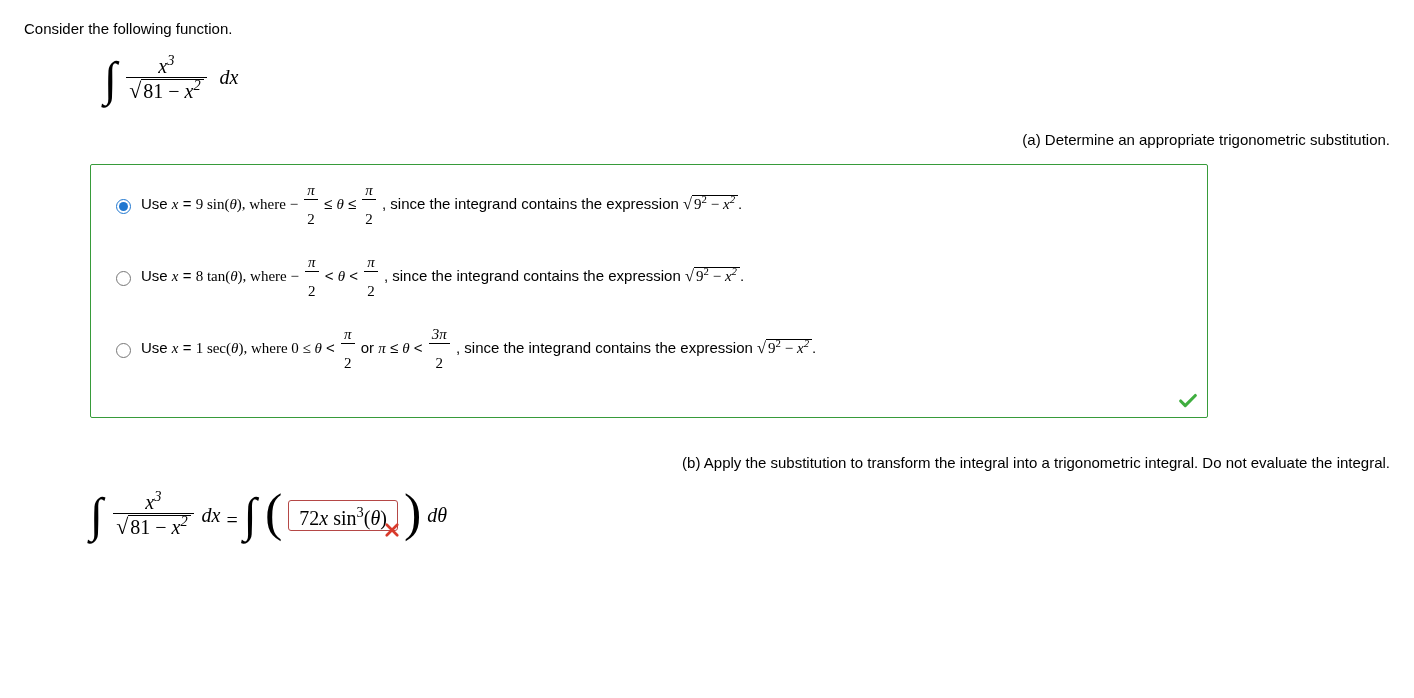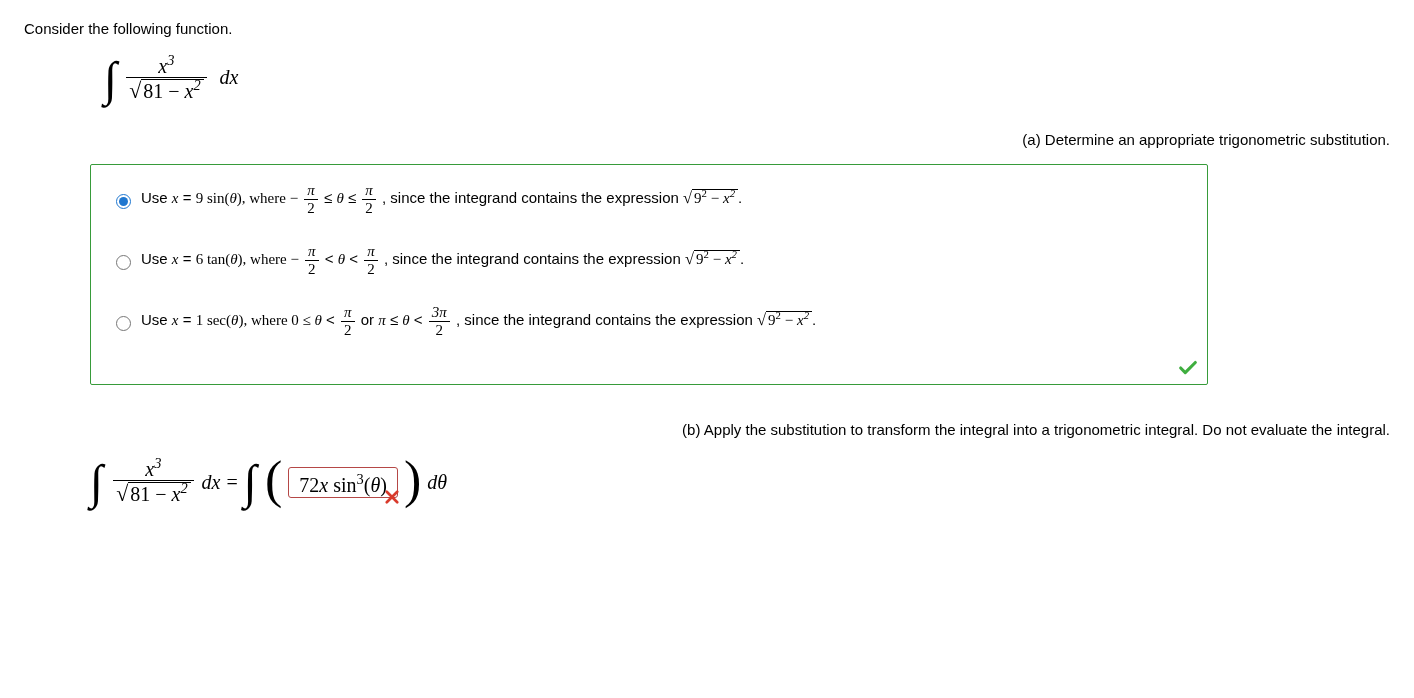--- a/index.html
+++ b/index.html
@@ -52,20 +52,21 @@
     margin-right: 10px;
     accent-color: #1f77d0;
   }
   .mathserif {
     font-family: Liberation Serif, serif;
     font-style: italic;
   }
   .mathrm {
     font-family: 'Times New Roman', serif;
     font-style: normal;
+    margin-top: 11px;
   }
   .frac {
     display: inline-block;
     vertical-align: middle;
     text-align: center;
     font-family: 'Times New Roman', serif;
     font-style: italic;
     line-height: 1;
     margin: 0 2px;
   }
@@ -170,21 +171,21 @@
       <span class="sqrt">
           <span class="surd">√</span>
           <span class="radicand"><span class="mathrm"><span>9</span><sup>2</sup></span><span class="mathrm"> − </span><span class="mathserif"><span>x</span><sup>2</sup></span></span>
         </span><span>.</span>
     </span>
   </div>
 
   <div class="option-row">
     <input type="radio" name="sub" style="">
     <span>
-      <span>Use </span><span class="mathserif">x</span><span> = </span><span class="mathrm">6 tan(</span><span class="mathserif">θ</span><span class="mathrm">), where −</span>
+      <span>Use </span><span class="mathserif">x</span><span> = </span><span class="mathrm">8 tan(</span><span class="mathserif">θ</span><span class="mathrm">), where −</span>
       <span class="frac"><span class="num">π</span><span class="den mathrm">2</span></span>
       <span> &lt; </span><span class="mathserif">θ</span><span> &lt; </span>
       <span class="frac"><span class="num">π</span><span class="den mathrm">2</span></span>
       <span>, since the integrand contains the expression </span>
       <span class="sqrt">
           <span class="surd">√</span>
           <span class="radicand"><span class="mathrm"><span>9</span><sup>2</sup></span><span class="mathrm"> − </span><span class="mathserif"><span>x</span><sup>2</sup></span></span>
         </span><span>.</span>
     </span>
   </div>

